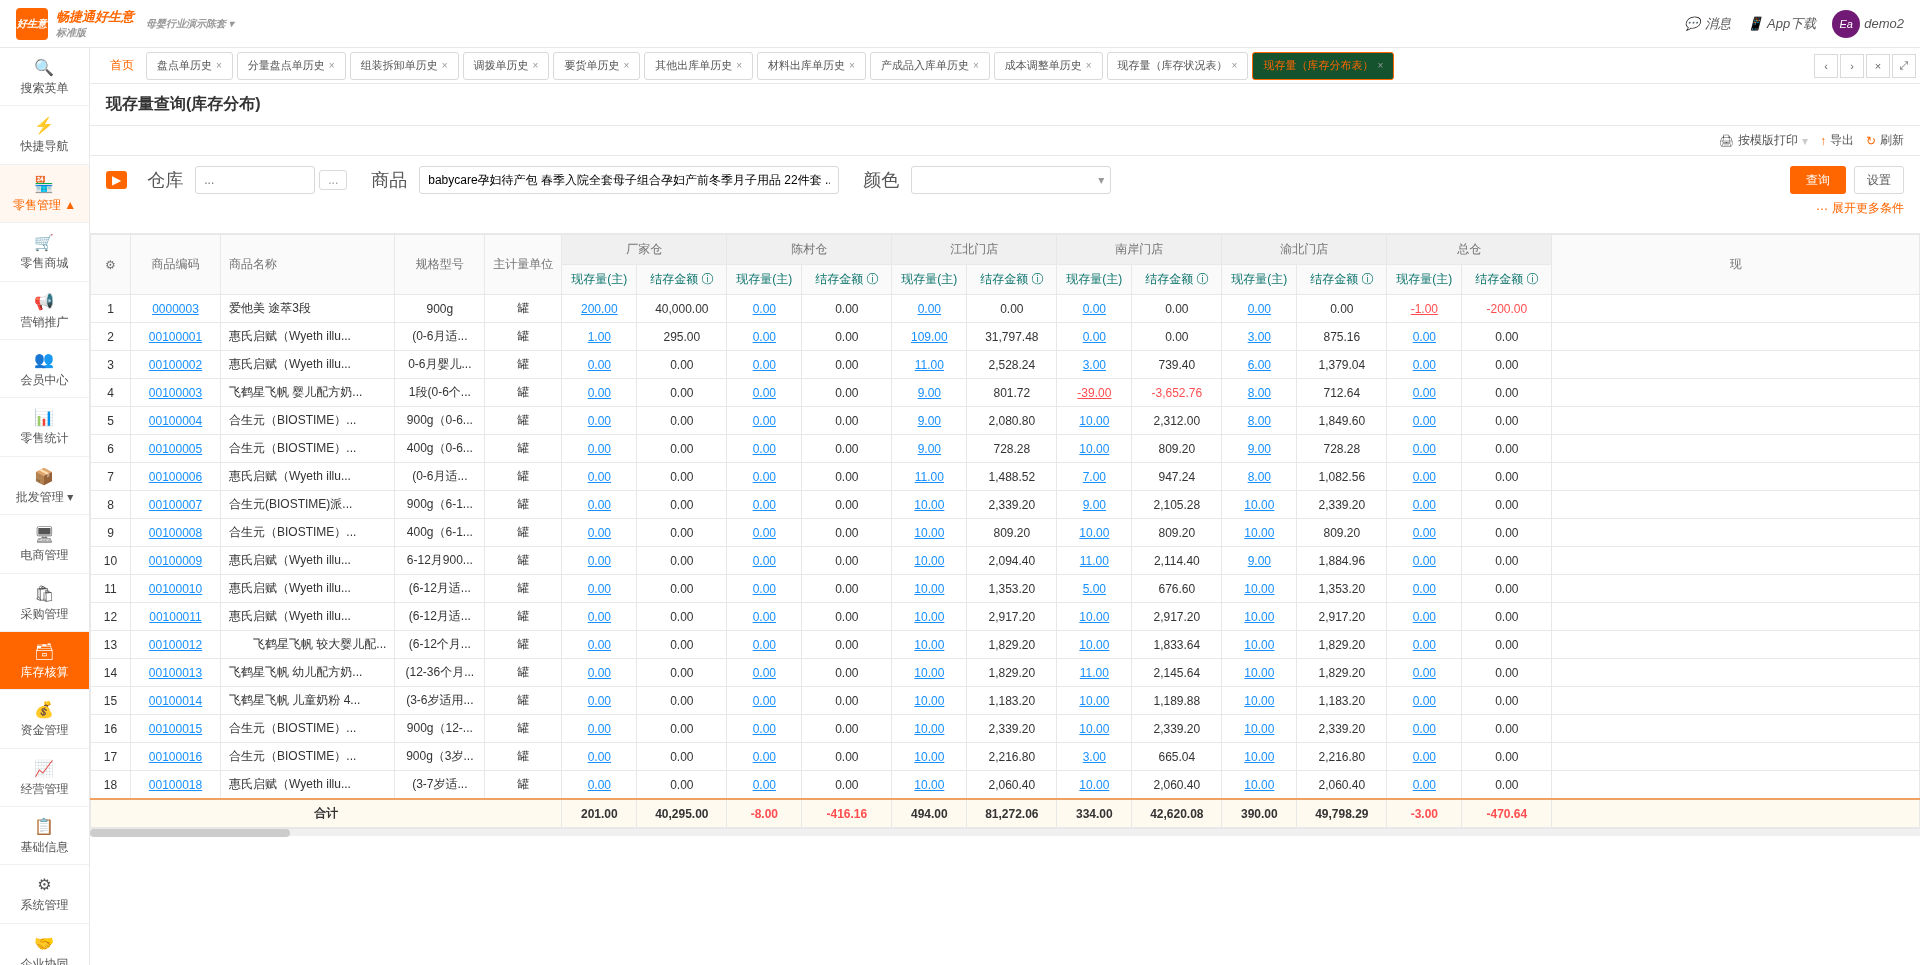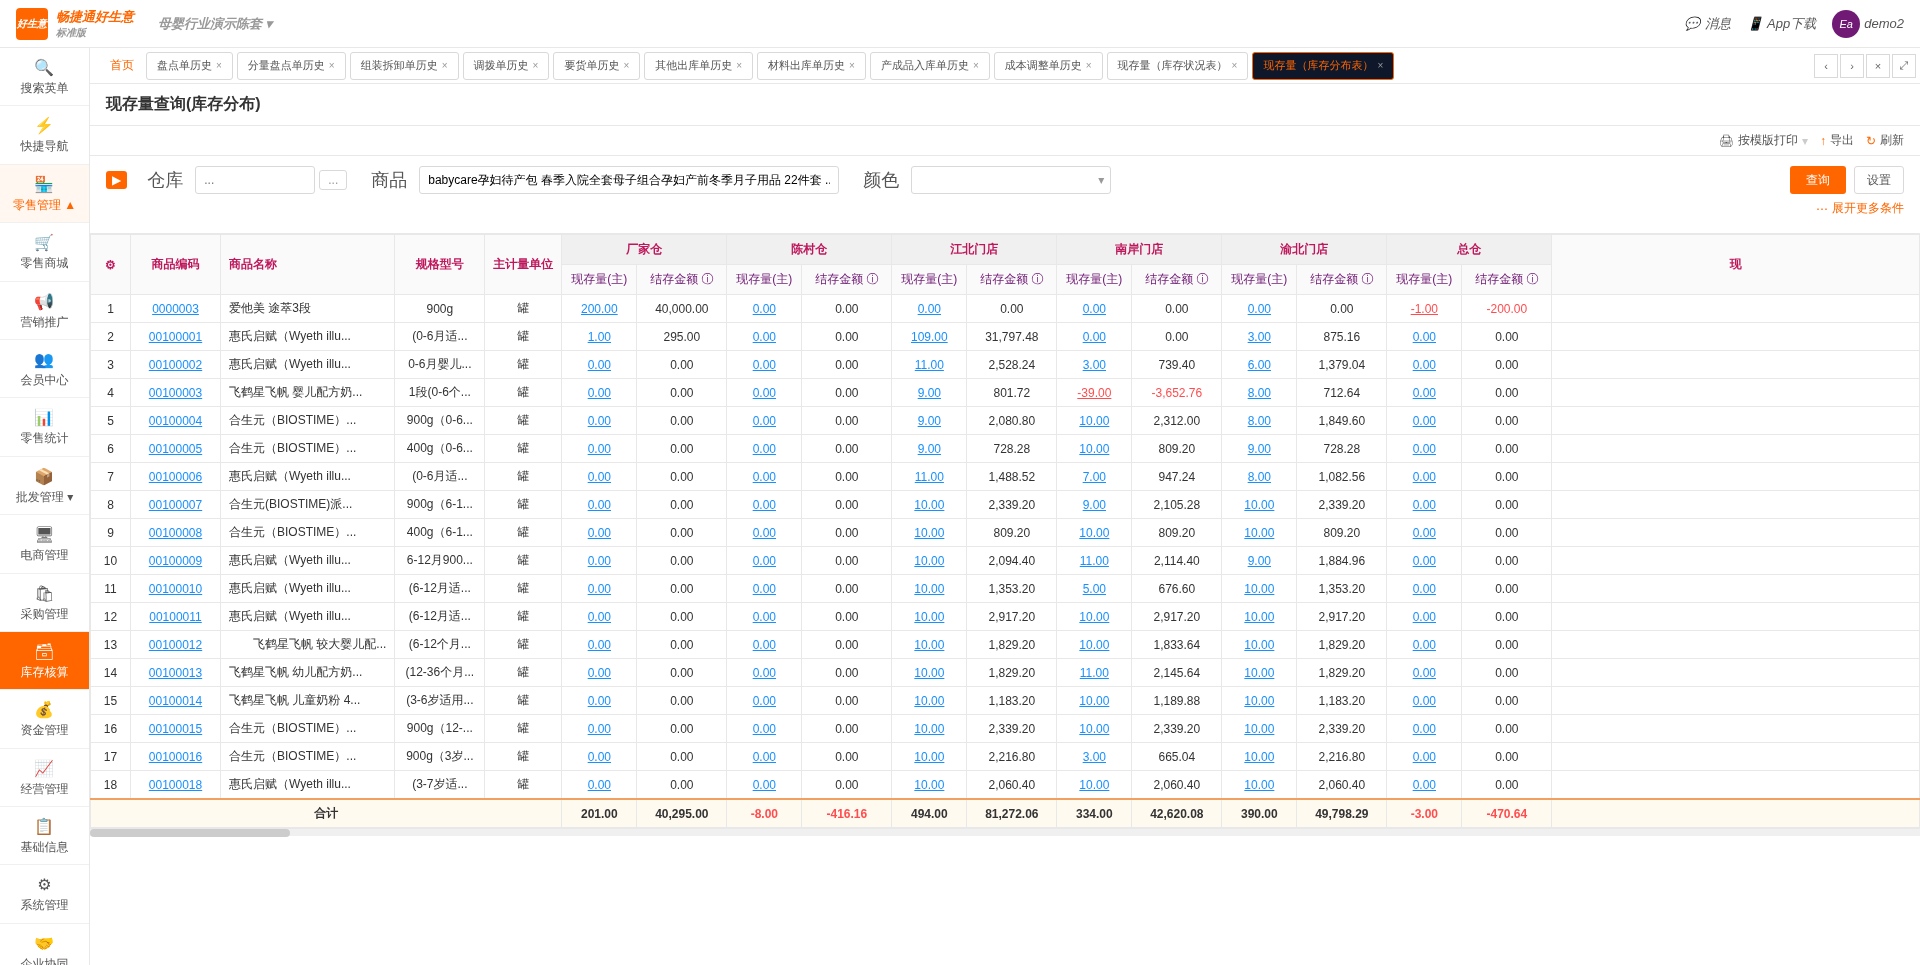--- a/index.html
+++ b/index.html
@@ -89,21 +89,21 @@
       border-radius: 3px;
       margin-right: 4px;
       font-size: 11px;
       color: #555;
       cursor: pointer;
       white-space: nowrap;
       gap: 4px;
       background: #fff;
     }
     .nav-tab.active {
-      background: #0f172a;
+      background: #14532d;
       border-color: #ff6600;
       color: #ff6600;
       justify-content: center;
     }
     .nav-tab .close-x {
       font-size: 10px;
       color: #999;
       cursor: pointer;
     }
     .home-tab {
@@ -273,28 +273,28 @@
     table {
       width: 100%;
       border-collapse: collapse;
       font-size: 12px;
     }
     thead tr th {
       background: #fafafa;
       border: 1px solid #e8e8e8;
       padding: 6px 8px;
       text-align: center;
-      color: #701a75;
+      color: #0f766e;
       white-space: nowrap;
       font-weight: normal;
     }
     thead tr.header-group th {
       background: #fafafa;
-      font-weight: bold;
-      color: #be185d;
+      font-weight: normal;
+      color: #737373;
     }
     tbody tr td {
       border: 1px solid #e8e8e8;
       padding: 5px 8px;
       text-align: center;
       white-space: nowrap;
       color: #333;
     }
     tbody tr.summary-row td {
       background: #fffaf0;
@@ -373,21 +373,21 @@
 </head>
 <body>
 
 <div class="top-bar">
   <div class="logo-area">
     <div class="logo-icon">好生意</div>
     <div>
       <div>畅捷通好生意</div>
       <div style="font-size:10px;color:#999;">标准版</div>
     </div>
-    <div style="margin-left:16px;color:#999;font-size:13px;">母婴行业演示陈套 ▾</div>
+    <div style="margin-left:4px;color:#999;font-size:10px;">母婴行业演示陈套 ▾</div>
   </div>
   <div class="top-right">
     <div class="top-right-item">
       <span>💬</span>
       <span>消息</span>
     </div>
     <div class="top-right-item">
       <span>📱</span>
       <span>App下载</span>
     </div>

